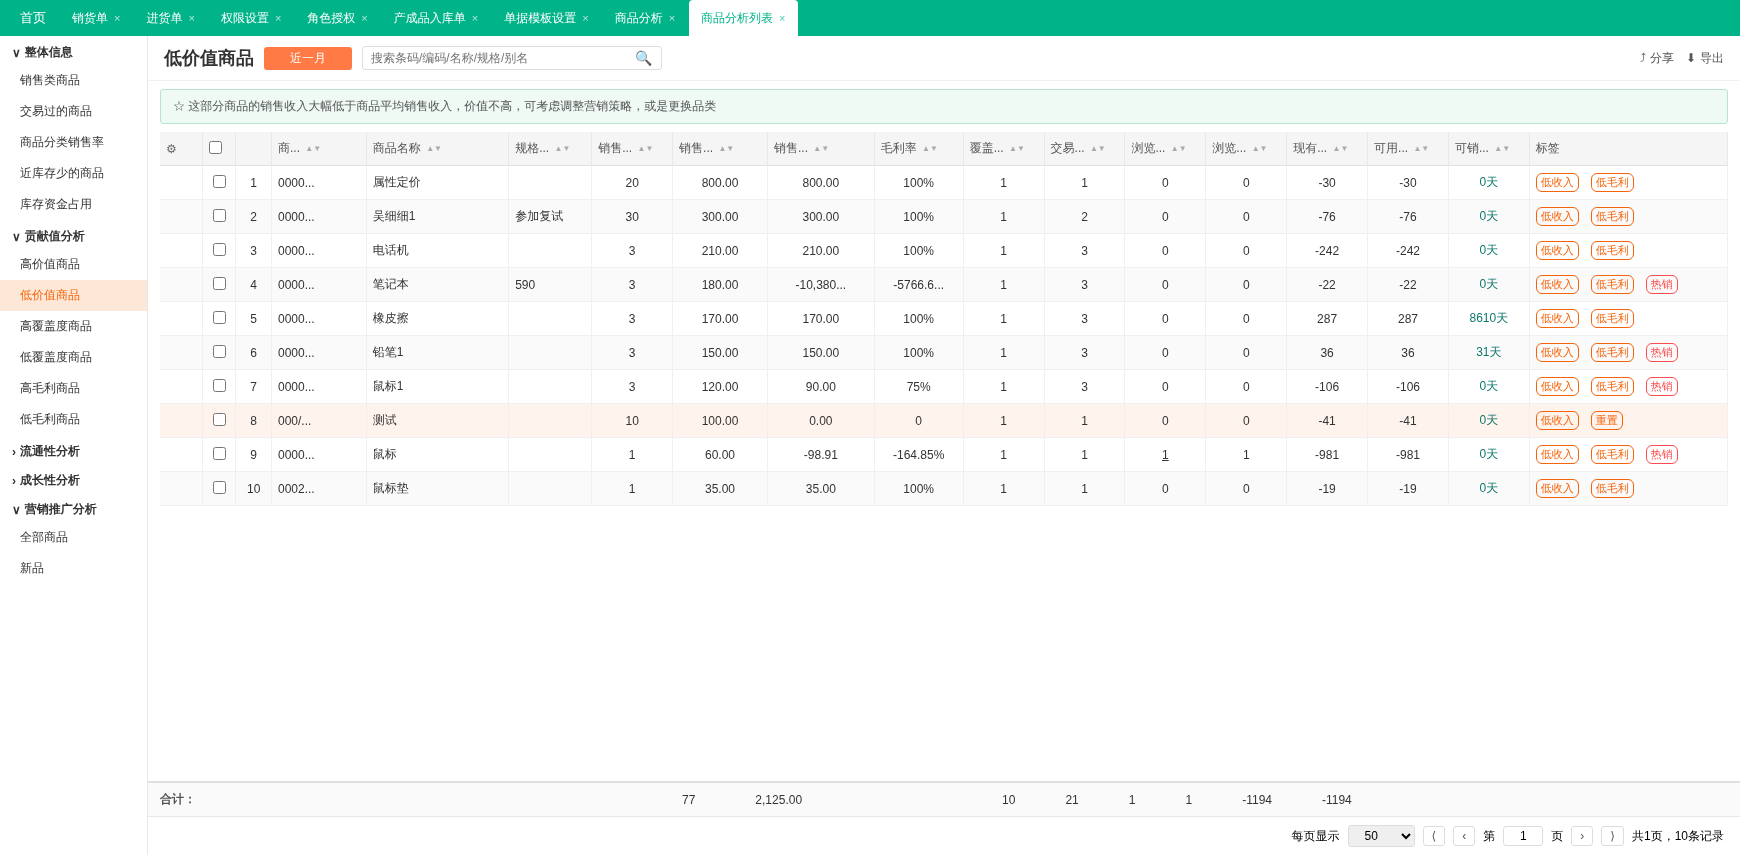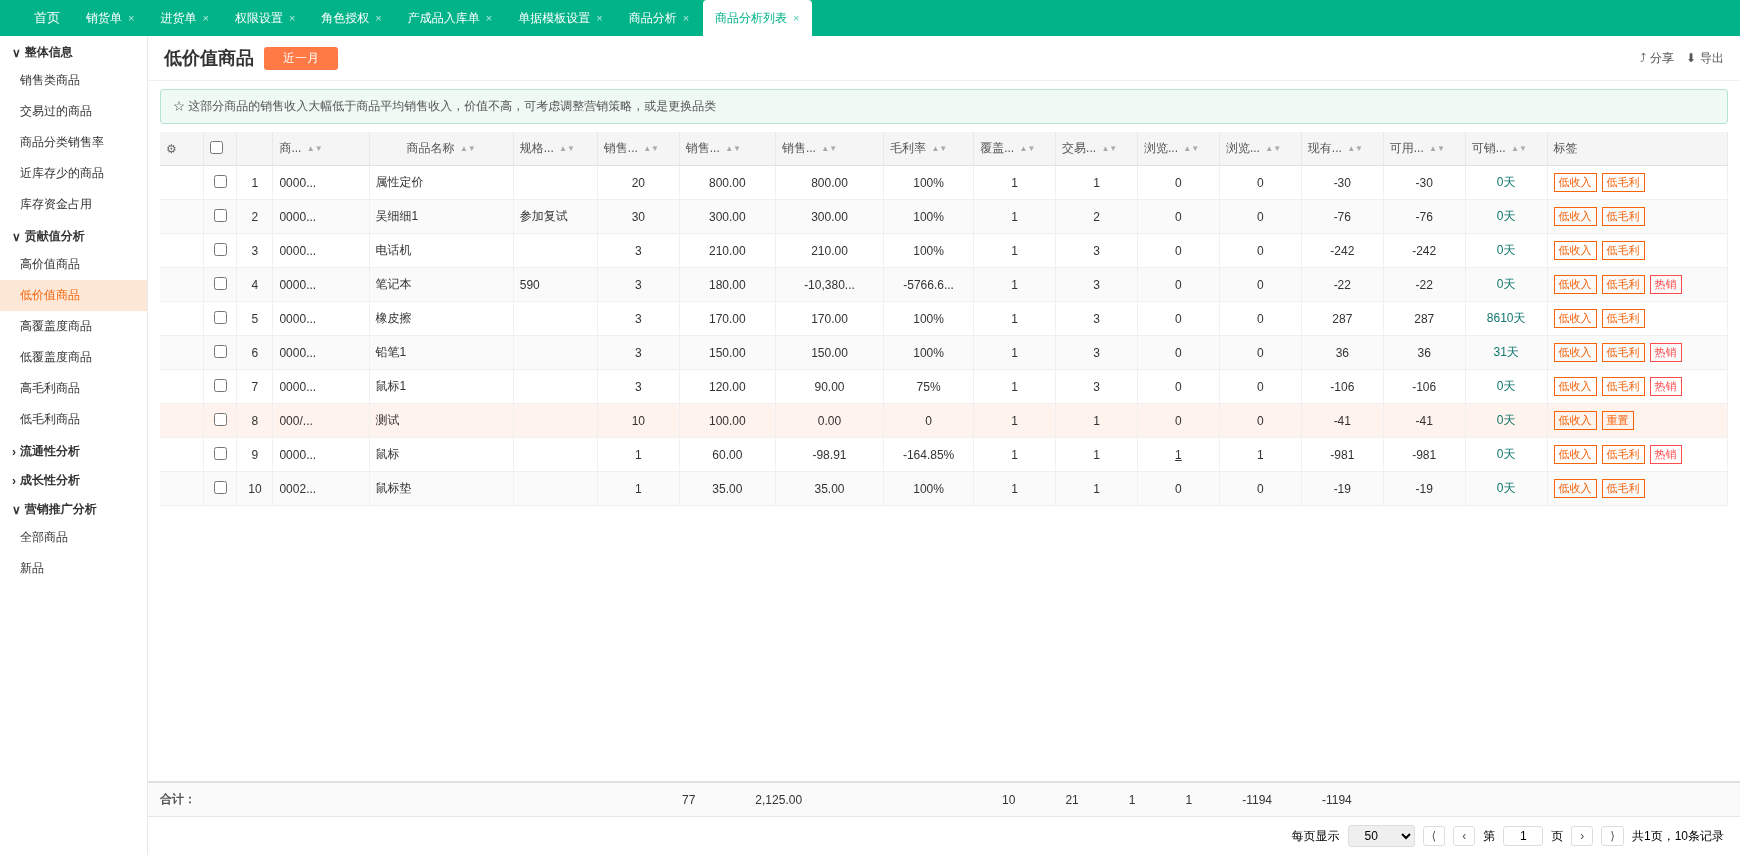--- a/index.html
+++ b/index.html
@@ -4,21 +4,21 @@
   <style>
     * { box-sizing: border-box; margin: 0; padding: 0; font-family: 'Microsoft YaHei', Arial, sans-serif; font-size: 12px; }
     body { background: #f5f5f5; overflow: hidden; }
 
     
     .top-nav {
       background: #00b388;
       height: 36px;
       display: flex;
       align-items: center;
-      padding: 0 22px;
+      padding: 0 8px;
       gap: 2px;
     }
     .nav-item {
       color: #fff;
       padding: 0 12px;
       height: 36px;
       display: flex;
       align-items: center;
       cursor: pointer;
       white-space: nowrap;
@@ -79,21 +79,21 @@
     .page-title {
       font-size: 18px;
       font-weight: bold;
       color: #333;
     }
     .filter-btn {
       background: #ff7a45;
       color: #fff;
       border: none;
       border-radius: 3px;
-      padding: 3px 19px;
+      padding: 3px 26px;
       cursor: pointer;
       font-size: 12px;
     }
     .search-box {
       display: flex;
       align-items: center;
       border: 1px solid #ddd;
       border-radius: 3px;
       padding: 3px 8px;
       gap: 6px;
@@ -181,24 +181,24 @@
       color: #333;
       white-space: nowrap;
       border-right: 1px solid #f0f0f0;
     }
     td.num { text-align: center; }
     td.center { text-align: center; }
 
     .tag {
       display: inline-block;
       border: 1px solid;
-      border-radius: 0;
+      border-radius: 6px;
       padding: 1px 4px;
       font-size: 11px;
-      margin-right: 5px;
+      margin-right: 12px;
     }
     .tag-orange { color: #f5630a; border-color: #f5630a; }
     .tag-red { color: #ff4d4f; border-color: #ff4d4f; }
 
     .days-orange { color: #0f766e; }
 
     .link-underline { text-decoration: underline; color: #333; cursor: pointer; }
 
     
     input[type="checkbox"] {
@@ -337,20 +337,24 @@
     </div>
     <div class="sidebar-item">全部商品</div>
     <div class="sidebar-item">新品</div>
   </div>
 
   <div class="content">
 
     <div class="content-header">
       <span class="page-title">低价值商品</span>
       <button class="filter-btn">近一月</button>
+      <div class="search-box">
+        <input type="text" placeholder="搜索条码/编码/名称/规格/别名" style="">
+        <span class="search-icon">🔍</span>
+      </div>
       <div class="header-actions">
         <span class="action-btn">
           <span>⤴</span>
           <span>分享</span>
         </span>
         <span class="action-btn">
           <span>⬇</span>
           <span>导出</span>
         </span>
       </div>
@@ -359,21 +363,21 @@
     <div class="info-bar">☆ 这部分商品的销售收入大幅低于商品平均销售收入，价值不高，可考虑调整营销策略，或是更换品类</div>
 
     <div class="table-container">
       <table>
         <thead>
           <tr>
             <th style="width:36px;"><span class="gear-cell">⚙</span></th>
             <th style="width:28px;"><input type="checkbox" style=""></th>
             <th style="width:30px;"></th>
             <th style="width:80px;">商... <span class="sort-icon">▲▼</span></th>
-            <th style="width:120px;text-align:center;">商品名称 <span class="sort-icon">▲▼</span></th>
+            <th style="width:120px;">商品名称 <span class="sort-icon">▲▼</span></th>
             <th style="width:70px;">规格... <span class="sort-icon">▲▼</span></th>
             <th style="width:65px;">销售... <span class="sort-icon">▲▼</span></th>
             <th style="width:80px;">销售... <span class="sort-icon">▲▼</span></th>
             <th style="width:90px;">销售... <span class="sort-icon">▲▼</span></th>
             <th style="width:75px;">毛利率 <span class="sort-icon">▲▼</span></th>
             <th style="width:60px;">覆盖... <span class="sort-icon">▲▼</span></th>
             <th style="width:60px;">交易... <span class="sort-icon">▲▼</span></th>
             <th style="width:60px;">浏览... <span class="sort-icon">▲▼</span></th>
             <th style="width:60px;">浏览... <span class="sort-icon">▲▼</span></th>
             <th style="width:65px;">现有... <span class="sort-icon">▲▼</span></th>

